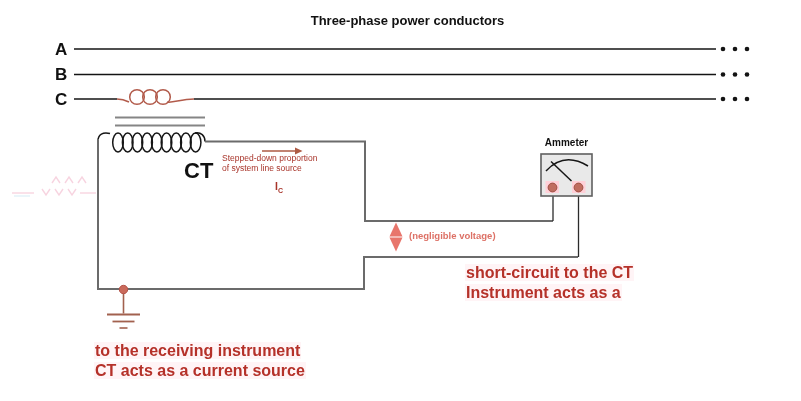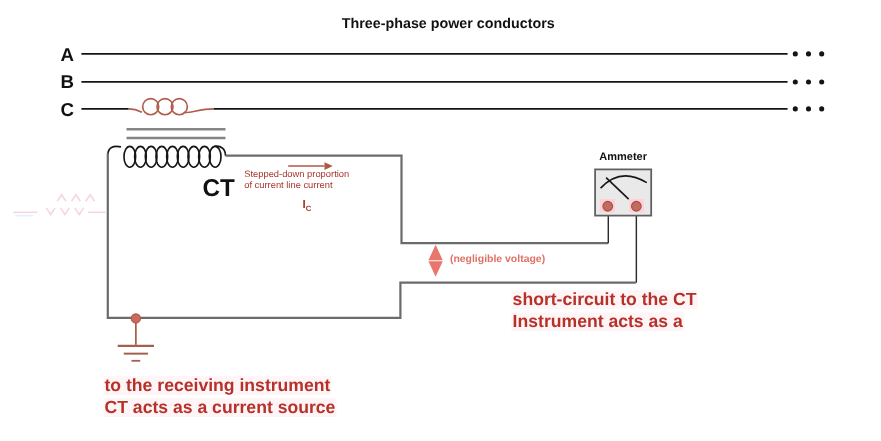--- a/index.html
+++ b/index.html
@@ -143,21 +143,21 @@
   <div id="label-a" class="abs phase-label">A</div>
   <div id="label-b" class="abs phase-label">B</div>
   <div id="label-c" class="abs phase-label">C</div>
 
   <div id="ct-label" class="abs">CT</div>
 
   <div id="ammeter-label" class="abs">Ammeter</div>
 
   <div id="stepped-note" class="abs">
     <div>Stepped-down proportion</div>
-    <div>of current line current</div>
+    <div>of system line source</div>
   </div>
 
   <div id="current-symbol" class="abs"><span>I</span><sub>C</sub></div>
 
   <div id="negligible-note" class="abs">(negligible voltage)</div>
 
   <div id="instrument-note" class="abs red-note">
     <div><span>short-circuit to the CT</span></div>
     <div><span>Instrument acts as a</span></div>
   </div>

